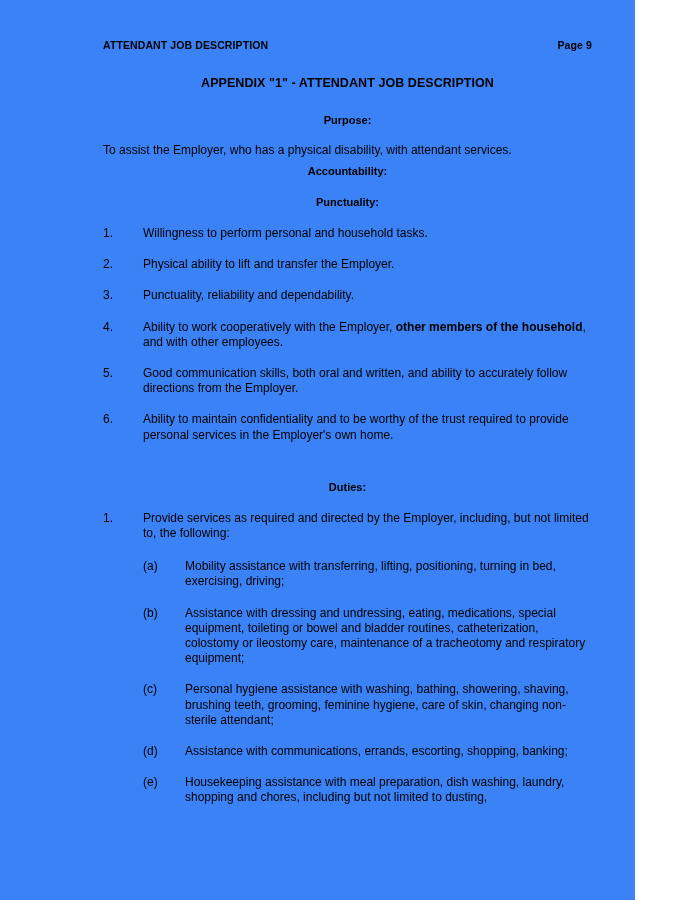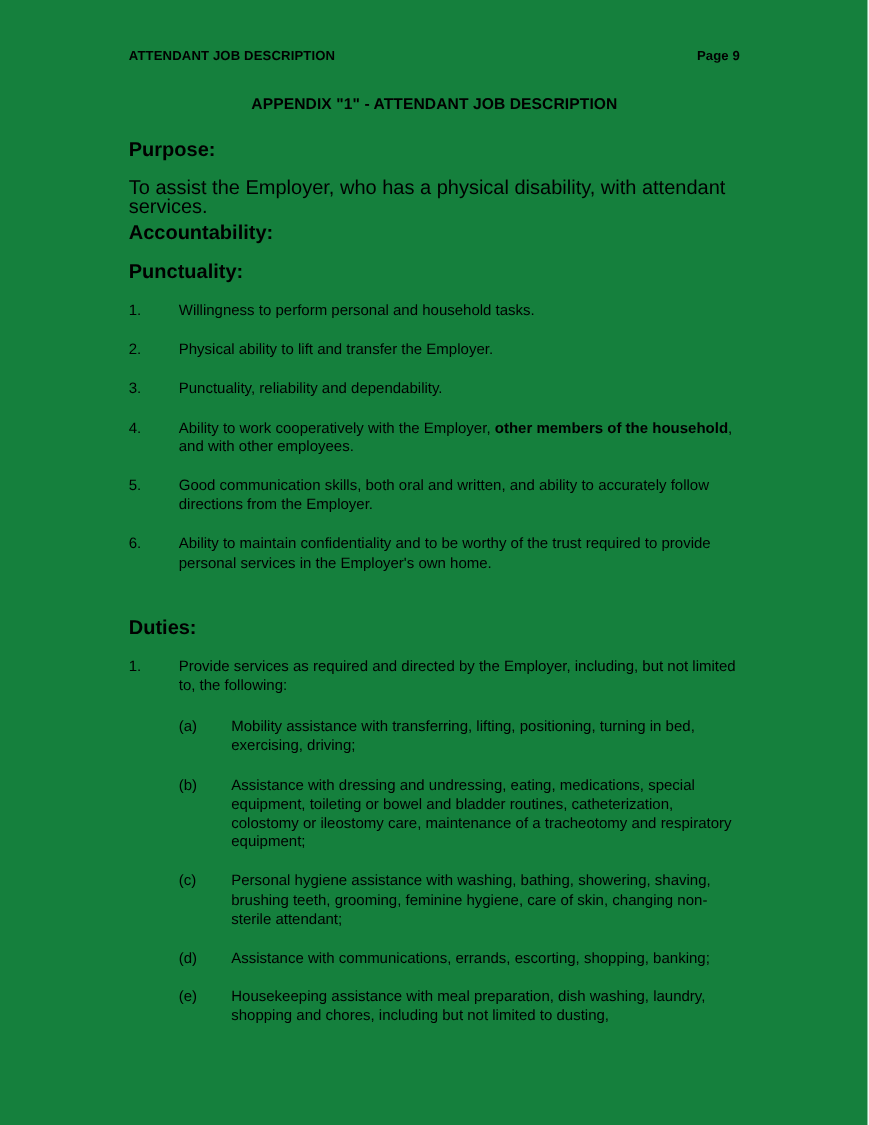--- a/index.html
+++ b/index.html
@@ -9,23 +9,23 @@
   }
   body {
     width: 695px;
     height: 900px;
     font-family: "Liberation Sans", sans-serif;
     color: #000000;
     -webkit-font-smoothing: antialiased;
   }
   .page {
     position: relative;
-    width: 694px;
+    width: 635px;
     height: 900px;
-    background: #15803d;
+    background: #3b82f6;
     box-sizing: border-box;
   }
   .content {
     position: absolute;
     left: 103px;
     top: 0;
     width: 489px;
   }
 
   
@@ -45,32 +45,33 @@
   .doc-title {
     margin-top: 25px;
     text-align: center;
     font-size: 12.5px;
     font-weight: bold;
     letter-spacing: 0.005em;
   }
 
   
   .section-heading {
-    font-size: 16px;
+    font-size: 11px;
     font-weight: bold;
     line-height: 15px;
+    text-align: center;
   }
   .section-heading.purpose { margin-top: 23px; }
   .section-heading.accountability { margin-top: 6px; }
   .section-heading.requirements { margin-top: 16px; }
   .section-heading.duties { margin-top: 37px; }
 
   
   .body-para {
-    font-size: 16px;
+    font-size: 12px;
     line-height: 15px;
     margin-top: 15px;
   }
 
   
   .num-list { margin: 0; }
   .num-item {
     display: flex;
     font-size: 12px;
     line-height: 15.2px;

